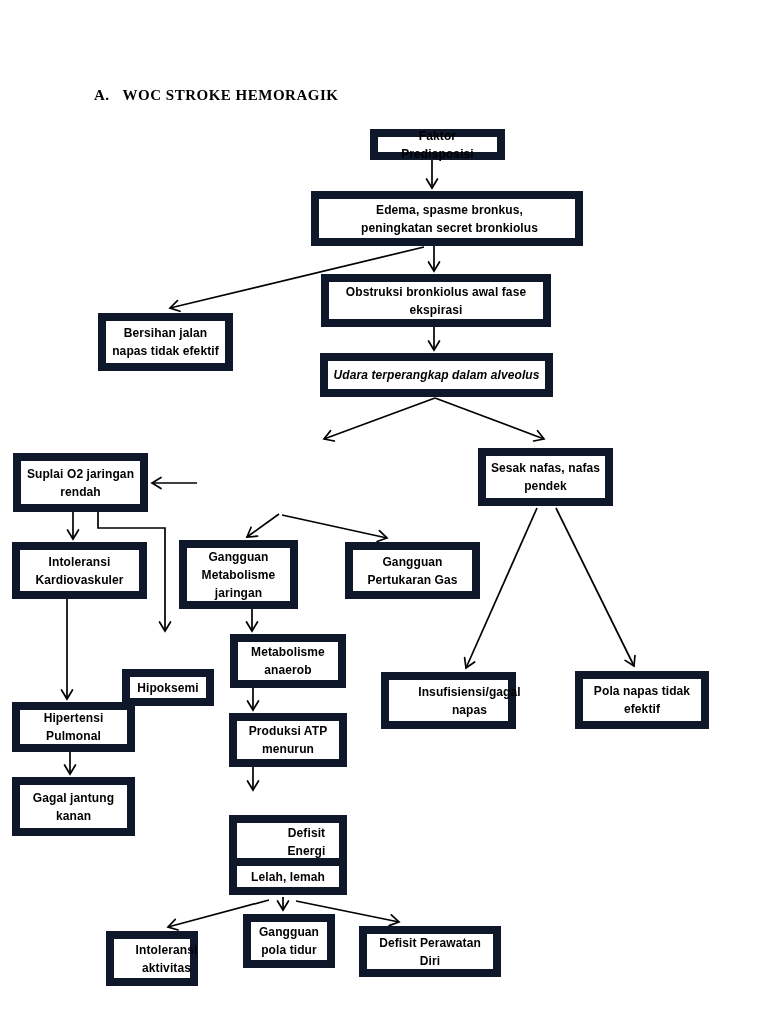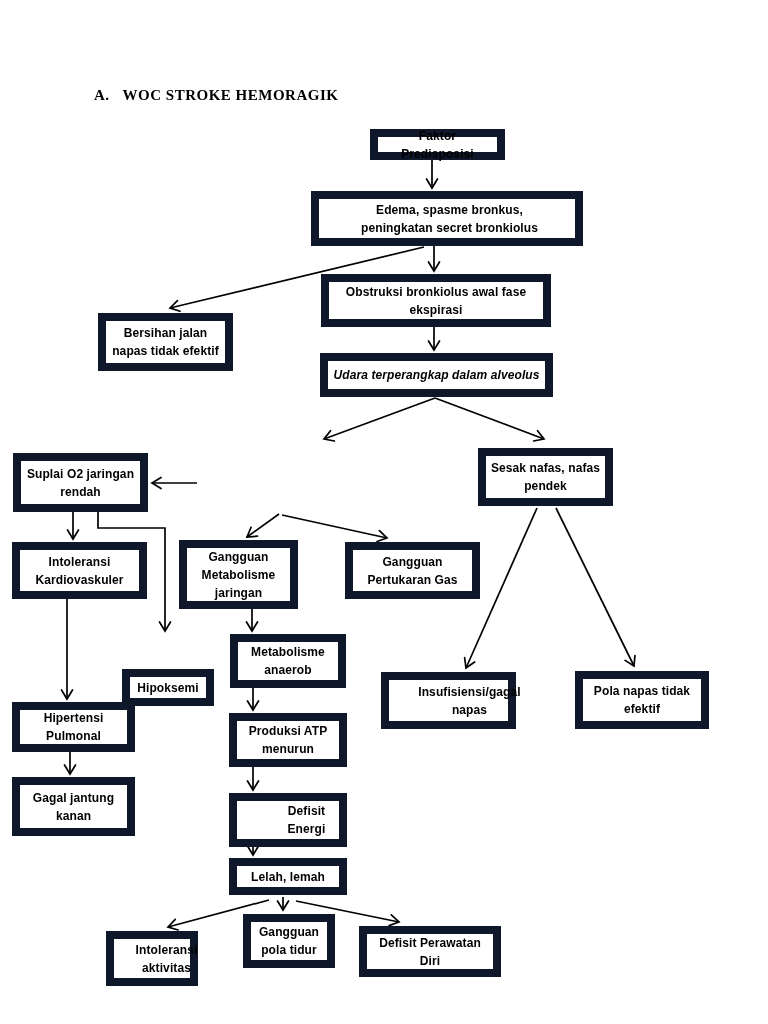--- a/index.html
+++ b/index.html
@@ -143,21 +143,21 @@
 Pulmonal</span>
       </div>
       <div class="node" style="left: 12px; top: 777px; width: 123px; height: 59px;">
         <span class="node-label">Gagal jantung
 kanan</span>
       </div>
       <div class="node" style="left: 229px; top: 713px; width: 118px; height: 54px;">
         <span class="node-label">Produksi ATP
 menurun</span>
       </div>
-      <div class="node" style="left: 229px; top: 793px; width: 118px; height: 54px; padding-left: 40px;">
+      <div class="node" style="left: 229px; top: 815px; width: 118px; height: 54px; padding-left: 40px;">
         <span class="node-label">Defisit Energi</span>
       </div>
       <div class="node" style="left: 229px; top: 858px; width: 118px; height: 37px;">
         <span class="node-label">Lelah, lemah</span>
       </div>
       <div class="node" style="left: 106px; top: 931px; width: 92px; height: 55px; padding-left: 32px;">
         <span class="node-label">Intoleransi
 aktivitas</span>
       </div>
       <div class="node" style="left: 243px; top: 914px; width: 92px; height: 54px;">

